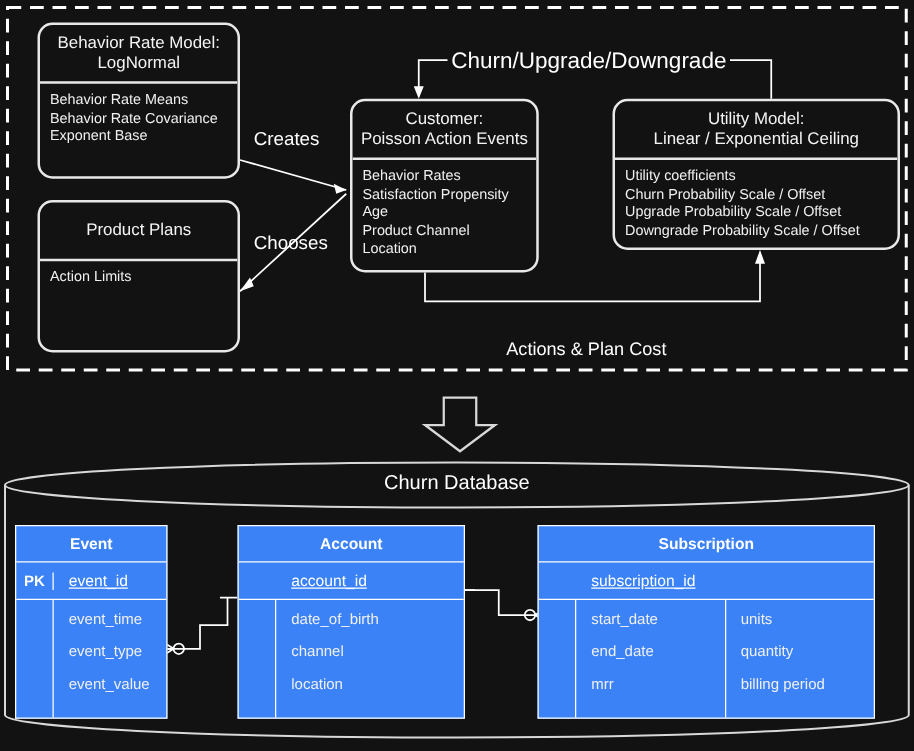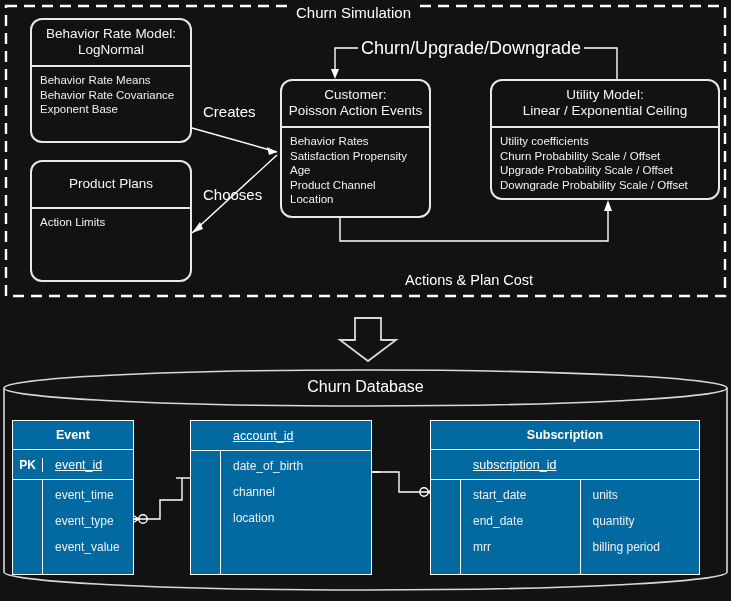--- a/index.html
+++ b/index.html
@@ -31,21 +31,21 @@
 
   
   .caption{position:absolute;font-size:15px;color:#ffffff;white-space:nowrap;}
   .edge-label{position:absolute;font-size:18px;color:#ffffff;white-space:nowrap;
               background:#121212;padding:0 3px;}
   .edge-label.plain{background:transparent;}
 
   
   .dbtable{
     position:absolute;box-sizing:border-box;border:1.6px solid #ffffff;
-    background:#0369a1;display:flex;flex-direction:column;
+    background:#3b82f6;display:flex;flex-direction:column;
   }
   .dbtable .t-title{
     text-align:center;font-weight:bold;font-size:12.5px;color:#ffffff;
     padding:7px 0 7px 0;border-bottom:1.6px solid #ffffff;
   }
   .dbtable .t-key{
     display:flex;border-bottom:1.6px solid #ffffff;min-height:29px;align-items:center;
   }
   .dbtable .t-rows{display:flex;flex:1;}
   .keycol{
@@ -114,21 +114,20 @@
     </g>
 
     <g stroke="#ffffff" stroke-width="1.4" fill="none">
       <path d="M372,472 L399,472 L399,492 L421,492 L429,492"></path>
       <path d="M366,472 L380,472"></path>
       <circle cx="424" cy="492" r="4.2"></circle>
       <path d="M428,492 L436,487 M428,492 L436,492 M428,492 L436,497"></path>
     </g>
   </svg>
 
-  <div class="caption" style="left:290px;top:4px;background:#121212;padding:0 6px;">Churn Simulation</div>
 
   <div class="node simbox" style="left:30px;top:18px;width:162px;height:125px;">
     <div class="hdr">Behavior Rate Model:
 LogNormal</div>
     <div class="body">
       <div>Behavior Rate Means</div>
       <div>Behavior Rate Covariance</div>
       <div>Exponent Base</div>
     </div>
   </div>
@@ -183,20 +182,21 @@
       <div class="keycol"></div>
       <div class="fieldcol">
         <div>event_time</div>
         <div>event_type</div>
         <div>event_value</div>
       </div>
     </div>
   </div>
 
   <div class="dbtable" style="left:190px;top:420px;width:182px;height:155px;">
+    <div class="t-title">Account</div>
     <div class="t-key">
       <div class="keycol"></div>
       <div class="pkname">account_id </div>
     </div>
     <div class="t-rows">
       <div class="keycol"></div>
       <div class="fieldcol">
         <div>date_of_birth</div>
         <div>channel</div>
         <div>location</div>

